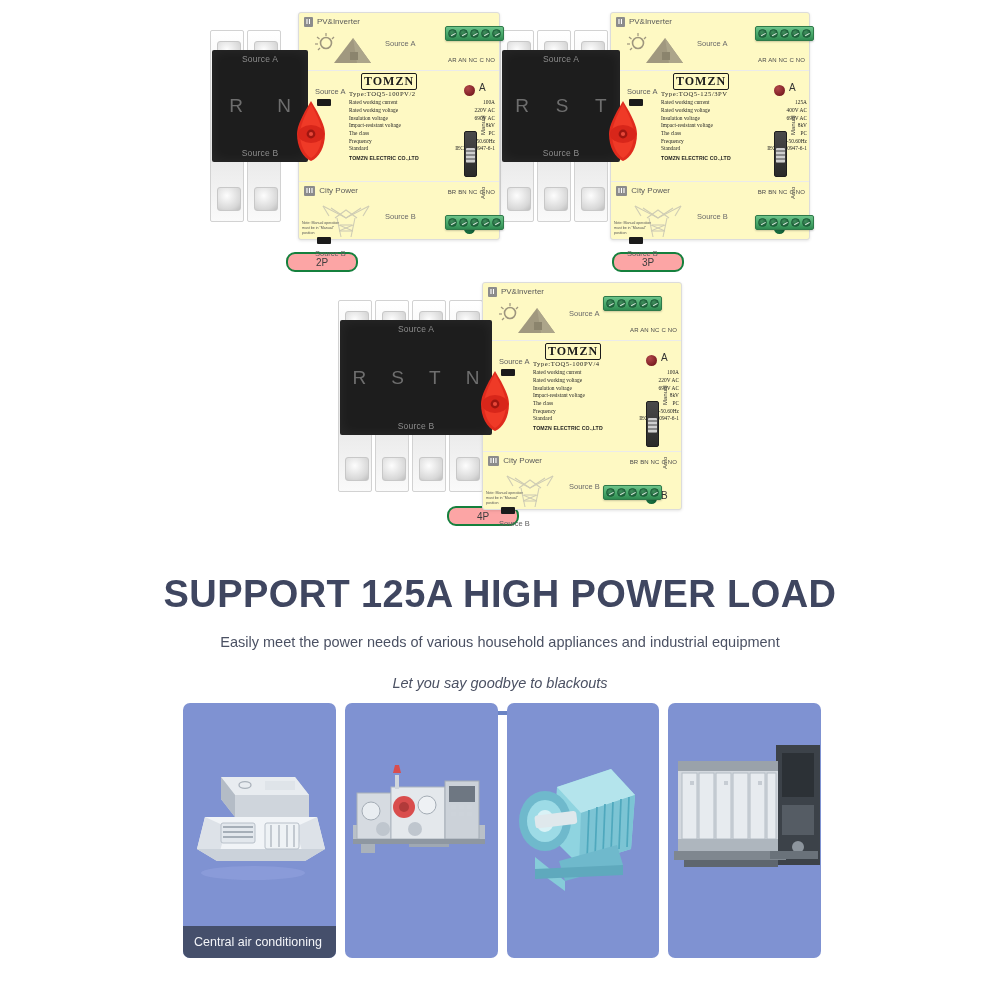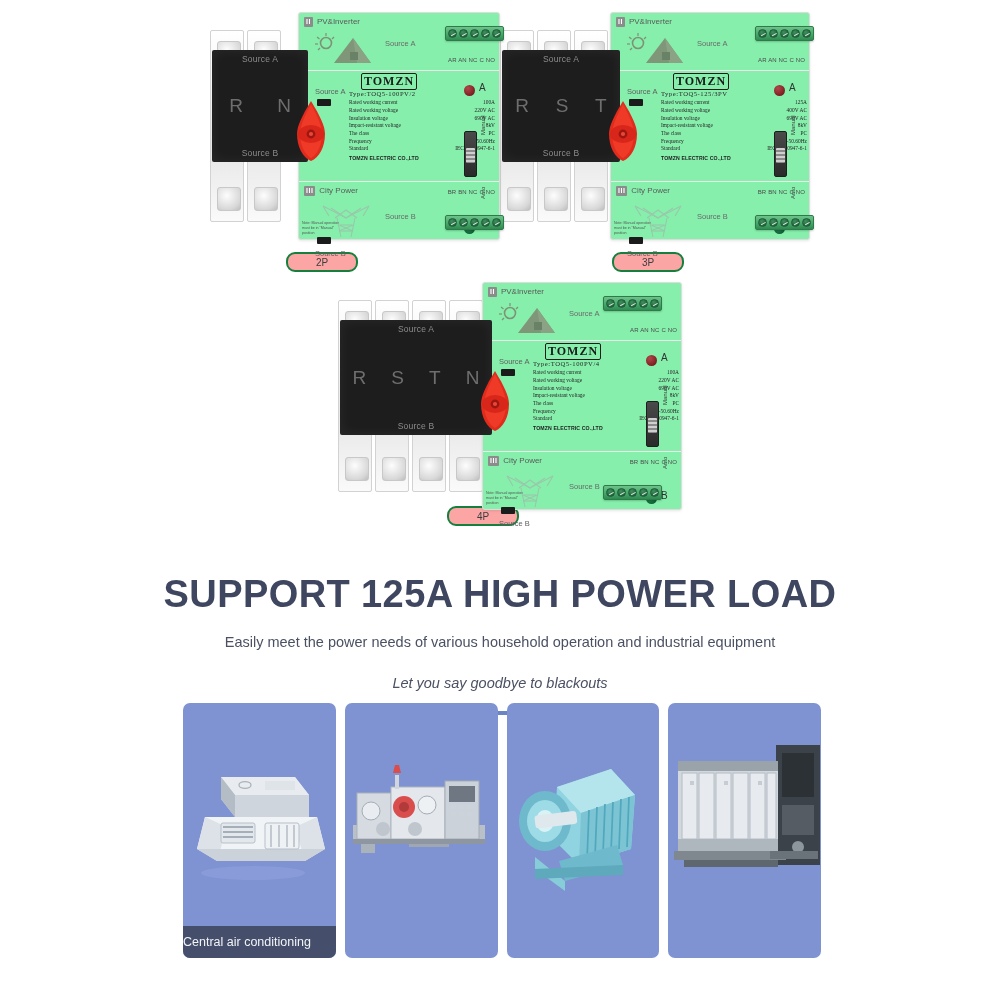--- a/index.html
+++ b/index.html
@@ -59,21 +59,21 @@
   .cover-src {
     text-align:center; color:#8d8d8d; font-size:8.5px; letter-spacing:.2px;
   }
   .poles { display:flex; justify-content:space-around; align-items:center; flex:1; }
   .pole { color:#6e6e6e; font-size:19px; font-weight:400; }
 
   
   .housing {
     position:absolute; left:88px; top:0; z-index:2;
     width:202px; height:228px;
-    background:#86efac;
+    background:#fef9c3;
     border:1px solid #dcdcdc;
     border-radius:3px;
     box-shadow:0 1px 3px rgba(0,0,0,.10);
     display:flex; flex-direction:column;
   }
   .dev-3p .housing { left:110px; width:200px; }
   .dev-4p .housing { left:144px; width:200px; }
 
   
   .sec { position:relative; padding:4px 5px 2px 5px; }
@@ -229,21 +229,21 @@
     width:153px; height:255px;
     background:#7f92d2;
     border-radius:7px;
     position:relative; overflow:hidden;
     display:flex; flex-direction:column;
   }
   .card-art { flex:1; position:relative; }
   .card-label {
     height:36px; background:#454f6b; color:#f2f4f8;
     display:flex; align-items:center;
-    font-size:12.5px;
+    padding-left:11px; font-size:12.5px;
   }
 </style>
 </head>
 <body>
 
 <div class="gallery">
 
   <div class="device-wrap dev-2p">
     <div class="device">
       <div class="legs">
@@ -686,21 +686,21 @@
     </div>
   </div>
 
   <div class="badge badge-2p">2P</div>
   <div class="badge badge-3p">3P</div>
   <div class="badge badge-4p">4P</div>
 </div>
 
 <div class="headline-block">
   <div class="headline">SUPPORT 125A HIGH POWER LOAD</div>
-  <div class="subline">Easily meet the power needs of various household operation and industrial equipment</div>
+  <div class="subline">Easily meet the power needs of various household appliances and industrial equipment</div>
   <div class="subline" style="margin-top:16px;font-style:italic;">Let you say goodbye to blackouts</div>
   <div class="divider"></div>
 </div>
 
 <div class="cards">
 
   <div class="card">
     <div class="card-art">
       <svg viewBox="0 0 153 219" width="153" height="219">
         <g transform="translate(16,62)">

